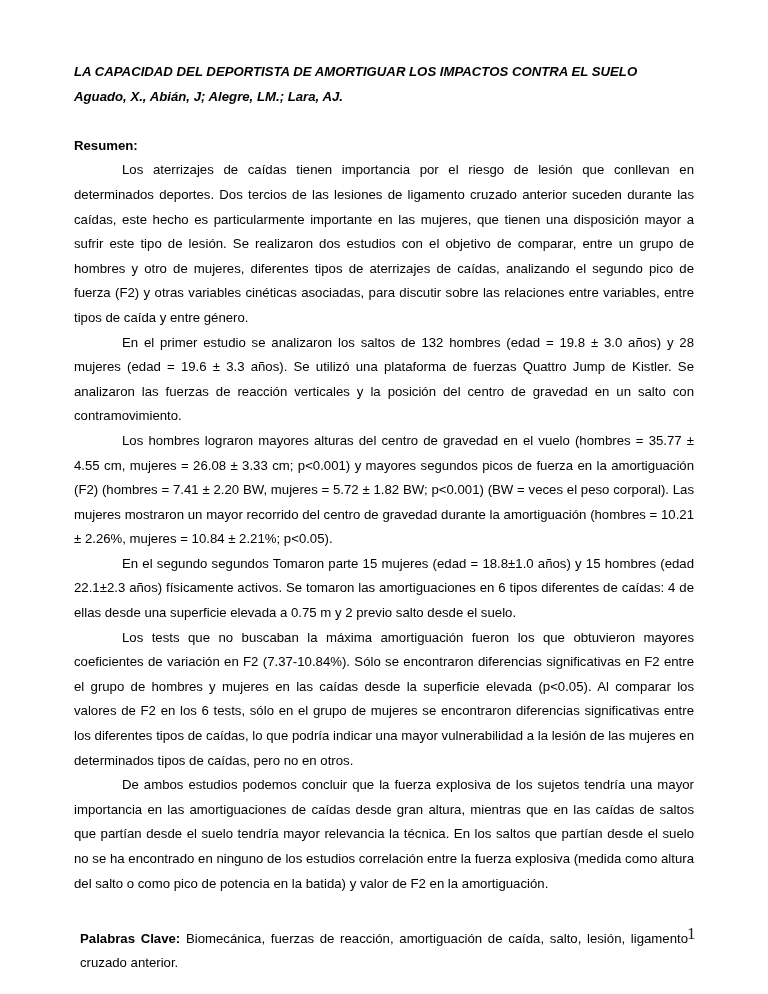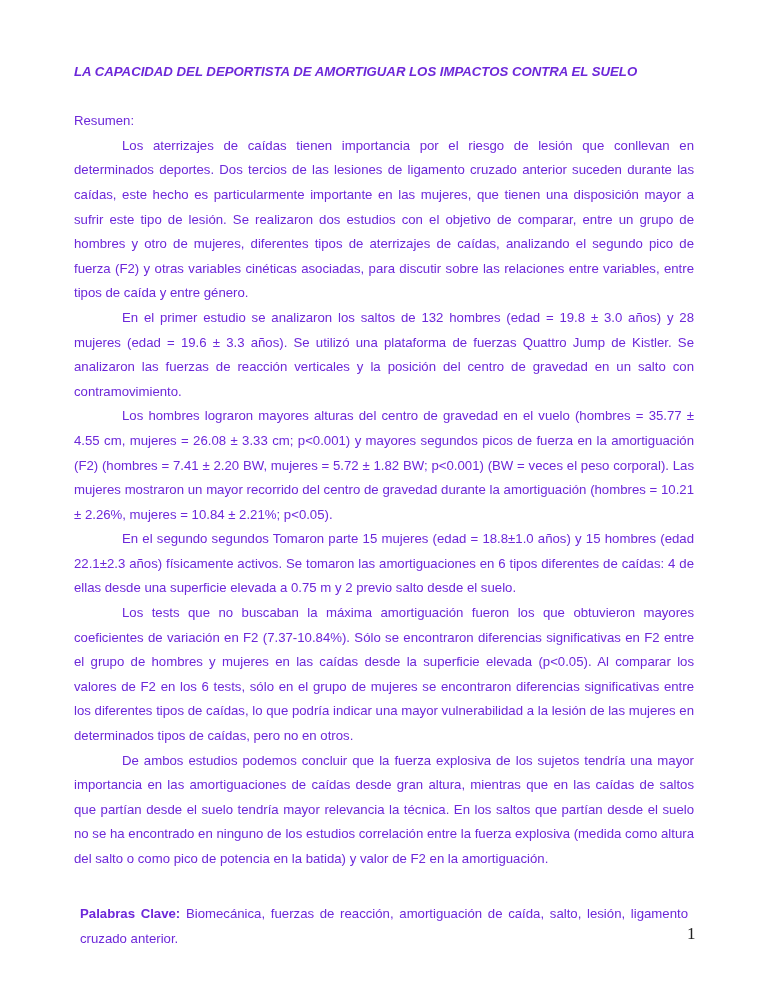--- a/index.html
+++ b/index.html
@@ -1,38 +1,39 @@
 <!DOCTYPE html>
 <html><head>
 <meta charset="utf-8">
 <style>
   html, body { margin: 0; padding: 0; background: #ffffff; }
   body { width: 768px; height: 994px; position: relative; overflow: hidden; }
   .page {
     position: absolute; left: 74px; top: 60px; width: 620px;
-    font-family: "Liberation Sans", sans-serif; font-size: 13.2px; color: #6d28d9;
+    font-family: "Liberation Sans", sans-serif; font-size: 13.2px; color: #000000;
     line-height: 24.6px;
   }
   .title-line { font-weight: bold; font-style: italic; margin: 0; white-space: nowrap; }
   .spacer { height: 24.6px; }
-  .heading { font-weight: normal; margin: 0; }
+  .heading { font-weight: bold; margin: 0; }
   p.para { margin: 0; text-align: justify; text-indent: 48px; }
   p.para b { font-weight: normal; }
   .keywords { margin: 6px; text-align: justify; }
   .keywords b { font-weight: bold; }
   .page-number {
     position: absolute; left: 687px; top: 924px;
     font-family: "Liberation Serif", serif; font-size: 17px; color: #222;
   }
 </style>
 </head>
 <body>
 
 <div class="page">
   <p class="title-line">LA CAPACIDAD DEL DEPORTISTA DE AMORTIGUAR LOS IMPACTOS CONTRA EL SUELO</p>
+  <p class="title-line">Aguado, X., Abián, J; Alegre, LM.; Lara, AJ.</p>
   <div class="spacer"></div>
   <p class="heading">Resumen:</p>
 
   <p class="para">Los aterrizajes de caídas tienen importancia por el riesgo de lesión que conllevan en determinados deportes. Dos tercios de las lesiones de ligamento cruzado anterior suceden durante las caídas, este hecho es particularmente importante en las mujeres, que tienen una disposición mayor a sufrir este tipo de lesión. Se realizaron dos estudios con el objetivo de comparar, entre un grupo de hombres y otro de mujeres, diferentes tipos de aterrizajes de caídas, analizando el segundo pico de fuerza (F2) y otras variables cinéticas asociadas, para discutir sobre las relaciones entre variables, entre tipos de caída y entre género.</p>
 
   <p class="para"><span>En el </span><b>primer estudio</b><span> se analizaron los saltos de 132 hombres (edad = 19.8 ± 3.0 años) y 28 mujeres (edad = 19.6 ± 3.3 años). Se utilizó una plataforma de fuerzas Quattro Jump de Kistler. Se analizaron las fuerzas de reacción verticales y la posición del centro de gravedad en un salto con contramovimiento.</span></p>
 
   <p class="para">Los hombres lograron mayores alturas del centro de gravedad en el vuelo (hombres = 35.77 ± 4.55 cm, mujeres = 26.08 ± 3.33 cm; p&lt;0.001) y mayores segundos picos de fuerza en la amortiguación (F2) (hombres = 7.41 ± 2.20 BW, mujeres = 5.72 ± 1.82 BW; p&lt;0.001) (BW = veces el peso corporal). Las mujeres mostraron un mayor recorrido del centro de gravedad durante la amortiguación (hombres = 10.21 ± 2.26%, mujeres = 10.84 ± 2.21%; p&lt;0.05).</p>
 
   <p class="para"><span>En el </span><b>segundo segundos</b><span> Tomaron parte 15 mujeres (edad = 18.8±1.0 años) y 15 hombres (edad 22.1±2.3 años) físicamente activos. Se tomaron las amortiguaciones en 6 tipos diferentes de caídas: 4 de ellas desde una superficie elevada a 0.75 m y 2 previo salto desde el suelo.</span></p>

